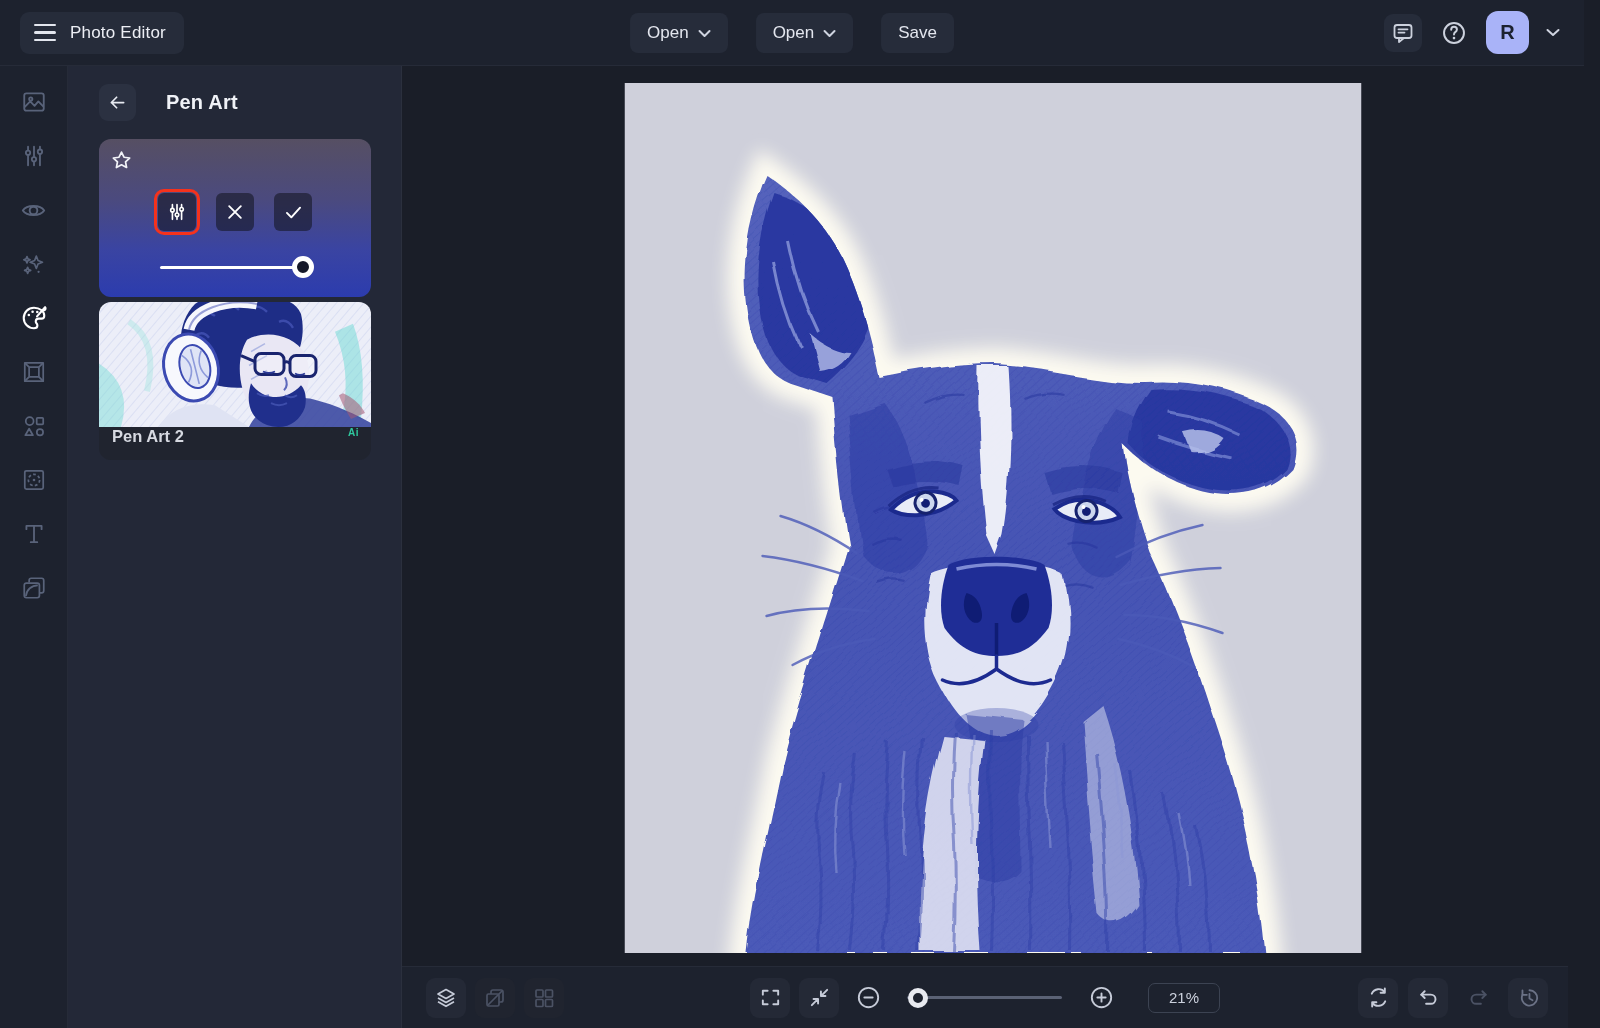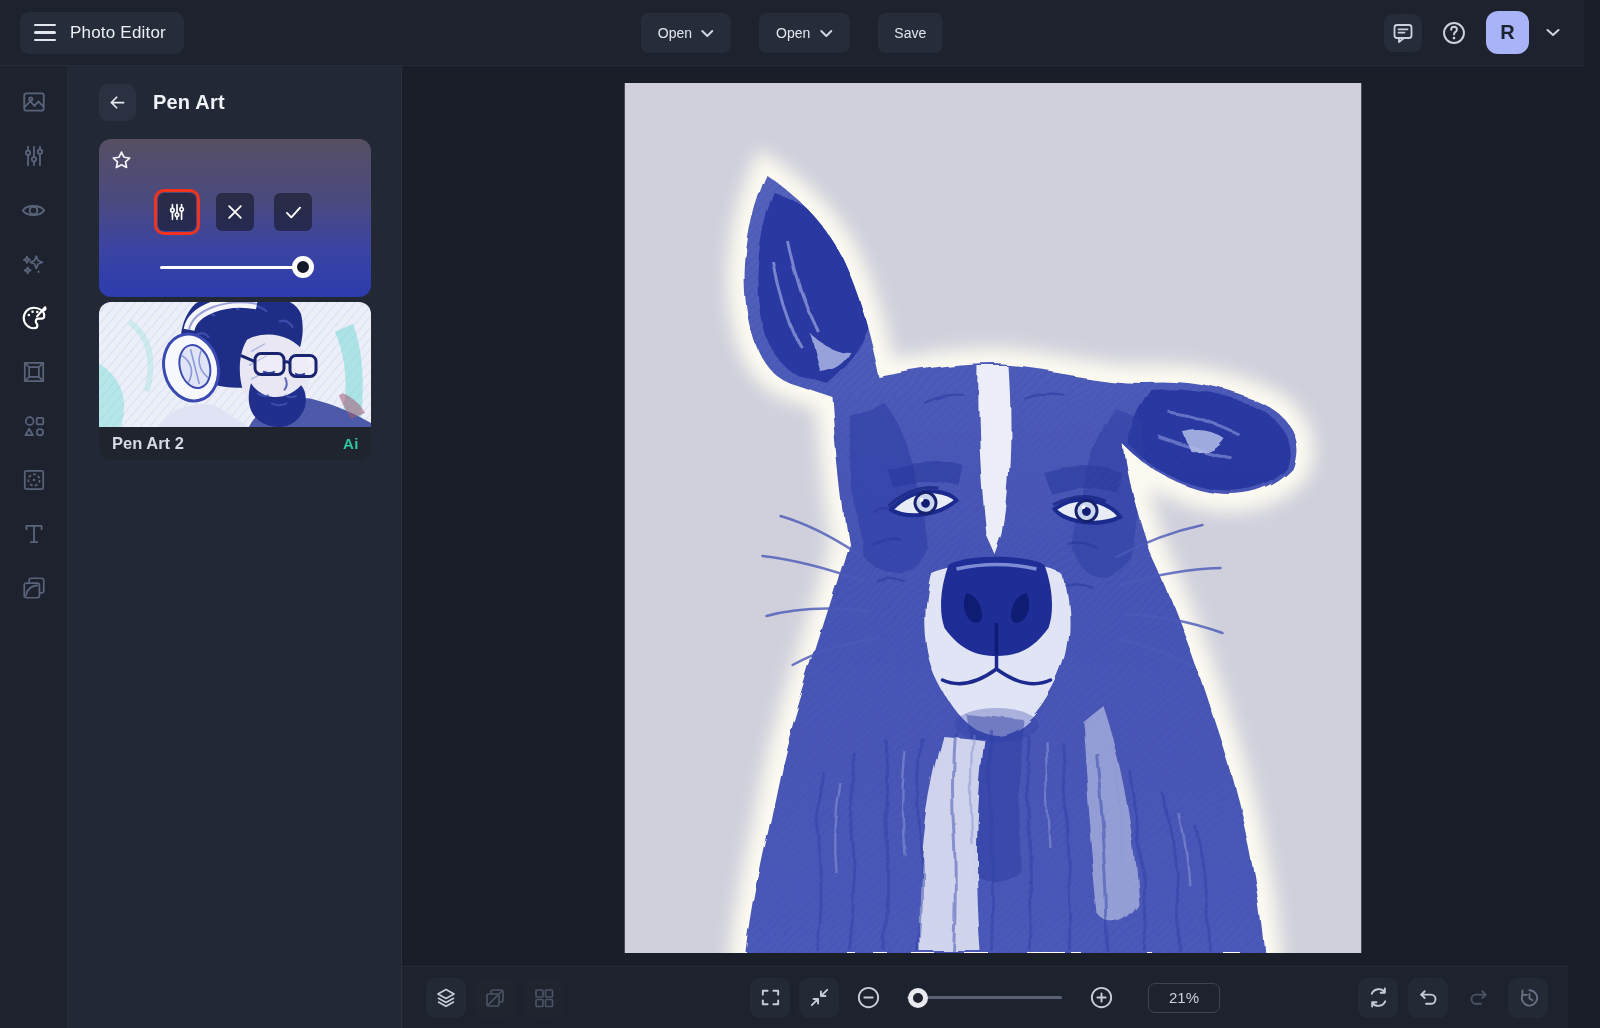--- a/index.html
+++ b/index.html
@@ -10,21 +10,21 @@
   
   .topbar { height:66px; background:#1d222e; border-bottom:1px solid #262b38;
     display:flex; align-items:center; padding:0 20px; flex:0 0 66px; position:relative; }
   .app-switch { display:flex; align-items:center; gap:14px; background:#262c3a;
     border-radius:9px; height:42px; padding:0 18px 0 14px; cursor:pointer; }
   .burger { width:22px; display:flex; flex-direction:column; gap:5px; }
   .burger span { display:block; height:2.5px; background:#e3e6ee; border-radius:2px; }
   .app-title { font-size:17px; color:#eceef4; letter-spacing:.2px; }
   .topbar-center { position:absolute; left:50%; top:0; height:66px; transform:translateX(-50%);
     display:flex; align-items:center; gap:28px; }
-  .tbtn { background:#262c3a; border:none; color:#e3e6ee; font-family:inherit; font-size:14px;
+  .tbtn { background:#262c3a; border:none; color:#e3e6ee; font-family:inherit; font-size:17px;
     height:40px; padding:0 17px; border-radius:8px; display:flex; align-items:center; gap:9px; cursor:pointer;text-align:center; }
   .tbtn svg { display:block; }
   .topbar-right { margin-left:auto; display:flex; align-items:center; gap:13px; }
   .icon-btn { width:38px; height:38px; border-radius:9px; background:#262c3a; border:none;
     display:flex; align-items:center; justify-content:center; color:#ccd1dd; cursor:pointer; }
   .icon-btn.plain { background:transparent; }
   .avatar { width:43px; height:43px; border-radius:12px; background:#a9b3f8; color:#1c2130;
     font-size:20px; font-weight:700; display:flex; align-items:center; justify-content:center; cursor:pointer; }
   .chev-small { color:#cfd4e0; display:flex; align-items:center; cursor:pointer; padding:4px; }
 
@@ -33,43 +33,43 @@
 
   
   .rail { width:68px; background:#1d222e; border-right:1px solid #262b38;
     display:flex; flex-direction:column; align-items:center; padding-top:16px; gap:14px; }
   .rail-item { width:40px; height:40px; display:flex; align-items:center; justify-content:center;
     color:#59637a; cursor:pointer; border-radius:8px; }
   .rail-item.active { color:#ffffff; }
 
   
   .panel { width:334px; background:#232837; border-right:1px solid #2b303e; padding:18px 30px 0 31px; }
-  .panel-head { display:flex; align-items:center; gap:17px; margin-bottom:18px; }
+  .panel-head { display:flex; align-items:center; gap:30px; margin-bottom:18px; }
   .back-btn { width:37px; height:37px; border:none; border-radius:9px; background:#2b3141;
     color:#e7eaf1; display:flex; align-items:center; justify-content:center; cursor:pointer; }
   .panel-title { font-size:20px; font-weight:700; color:#f0f2f7; letter-spacing:.2px; }
 
   .effect-card { width:272px; height:158px; border-radius:12px; position:relative; cursor:pointer;
     background:linear-gradient(180deg,#564f63 0%,#4b4a7e 38%,#3a44a2 70%,#2c3cae 100%); }
   .fav-star { position:absolute; left:11px; top:10px; color:#f2f3f8; cursor:pointer; }
   .mini-row { position:absolute; top:54px; left:0; right:0; display:flex; justify-content:center; gap:20px; }
   .mini-btn { width:38px; height:38px; border:none; border-radius:6px; background:rgba(16,18,28,.55);
     color:#fff; display:flex; align-items:center; justify-content:center; cursor:pointer; }
   .mini-btn.highlighted { outline:3px solid #f5321c; outline-offset:1px; }
   .card-slider { position:absolute; left:61px; top:117px; width:150px; height:22px; cursor:pointer; }
   .card-slider .track { position:absolute; top:9.5px; left:0; right:0; height:3.5px; background:#ffffff; border-radius:2px; }
   .card-slider .knob { position:absolute; top:0; width:22px; height:22px; border-radius:50%;
     background:#151829; border:5.5px solid #ffffff; }
 
   .preset-card { width:272px; margin-top:5px; border-radius:12px; overflow:hidden; cursor:pointer;
     background:#20242f; }
   .preset-thumb { width:272px; height:125px; display:block; }
-  .preset-meta { height:33px; display:flex; align-items:center; justify-content:space-between; padding:0 12px 0 13px; }
+  .preset-meta { height:33px; display:flex; justify-content:space-between; padding:0 12px 0 13px; }
   .preset-label { font-size:16.5px; font-weight:600; color:#d6d9e1; }
-  .preset-badge { font-size:15px; font-weight:700; color:#2fc89e; letter-spacing:.5px; }
+  .preset-badge { font-size:10px; font-weight:700; color:#2fc89e; letter-spacing:.5px; }
 
   
   .work { flex:1; position:relative; background:#1a1e28; min-width:0; }
   .canvas-img { position:absolute; top:17px; left:50%; transform:translateX(-50%);
     width:737px; height:870px; display:block; }
 
   
   .statusbar { position:absolute; left:0; right:16px; bottom:0; height:62px; background:#1d222e;
     border-top:1px solid #262b38; display:flex; align-items:center; padding:0 20px 0 24px; }
   .sb-group { display:flex; align-items:center; gap:9px; }

